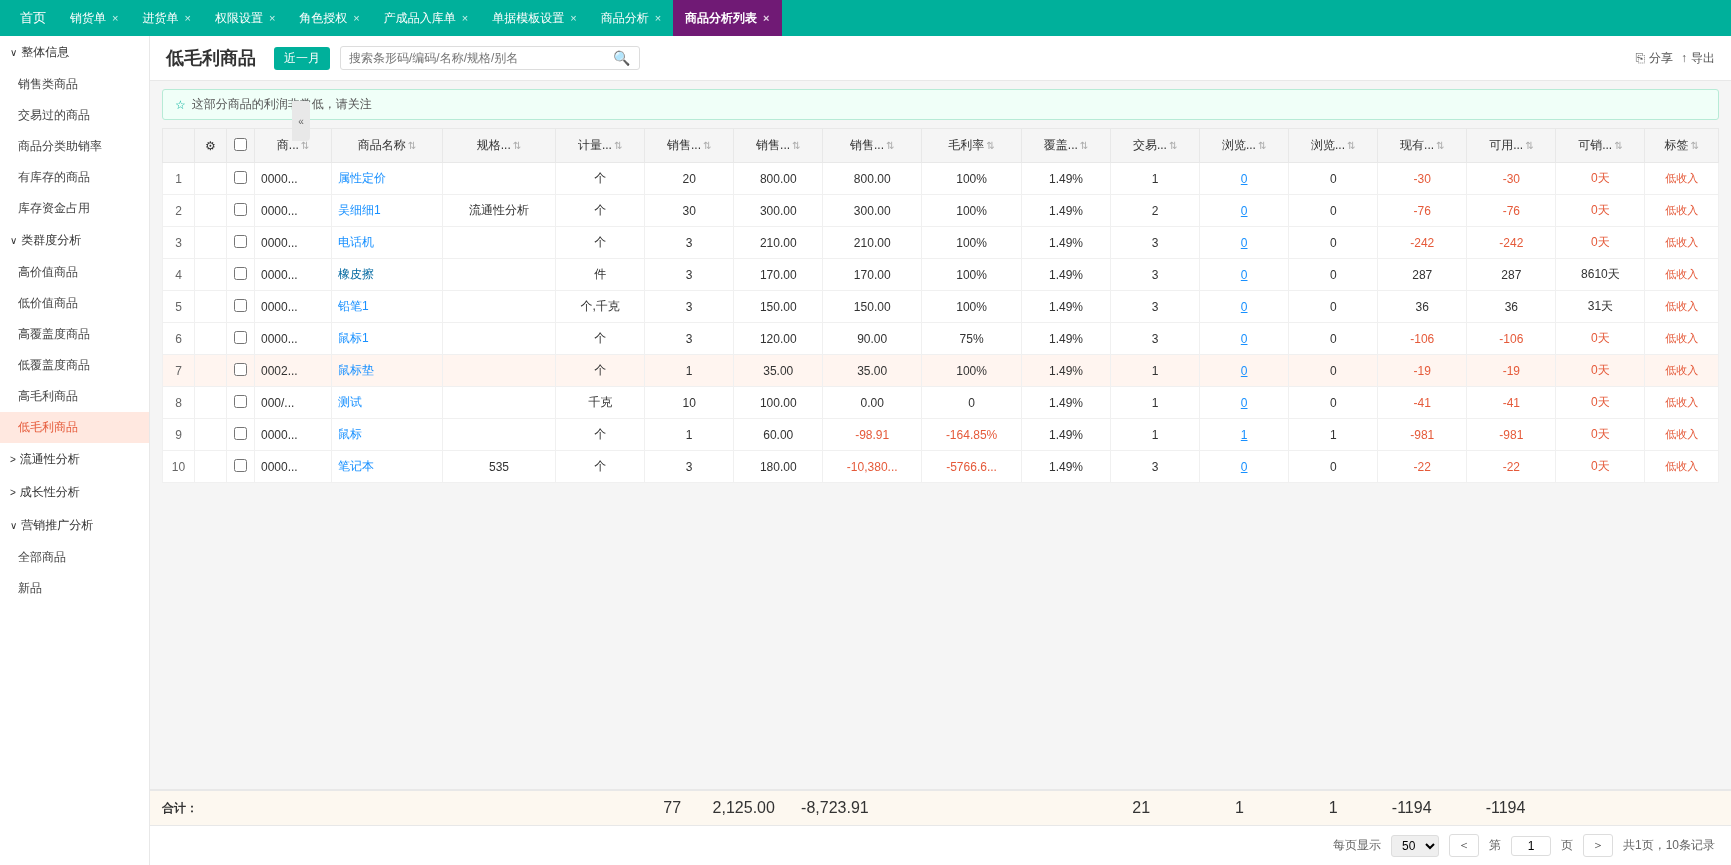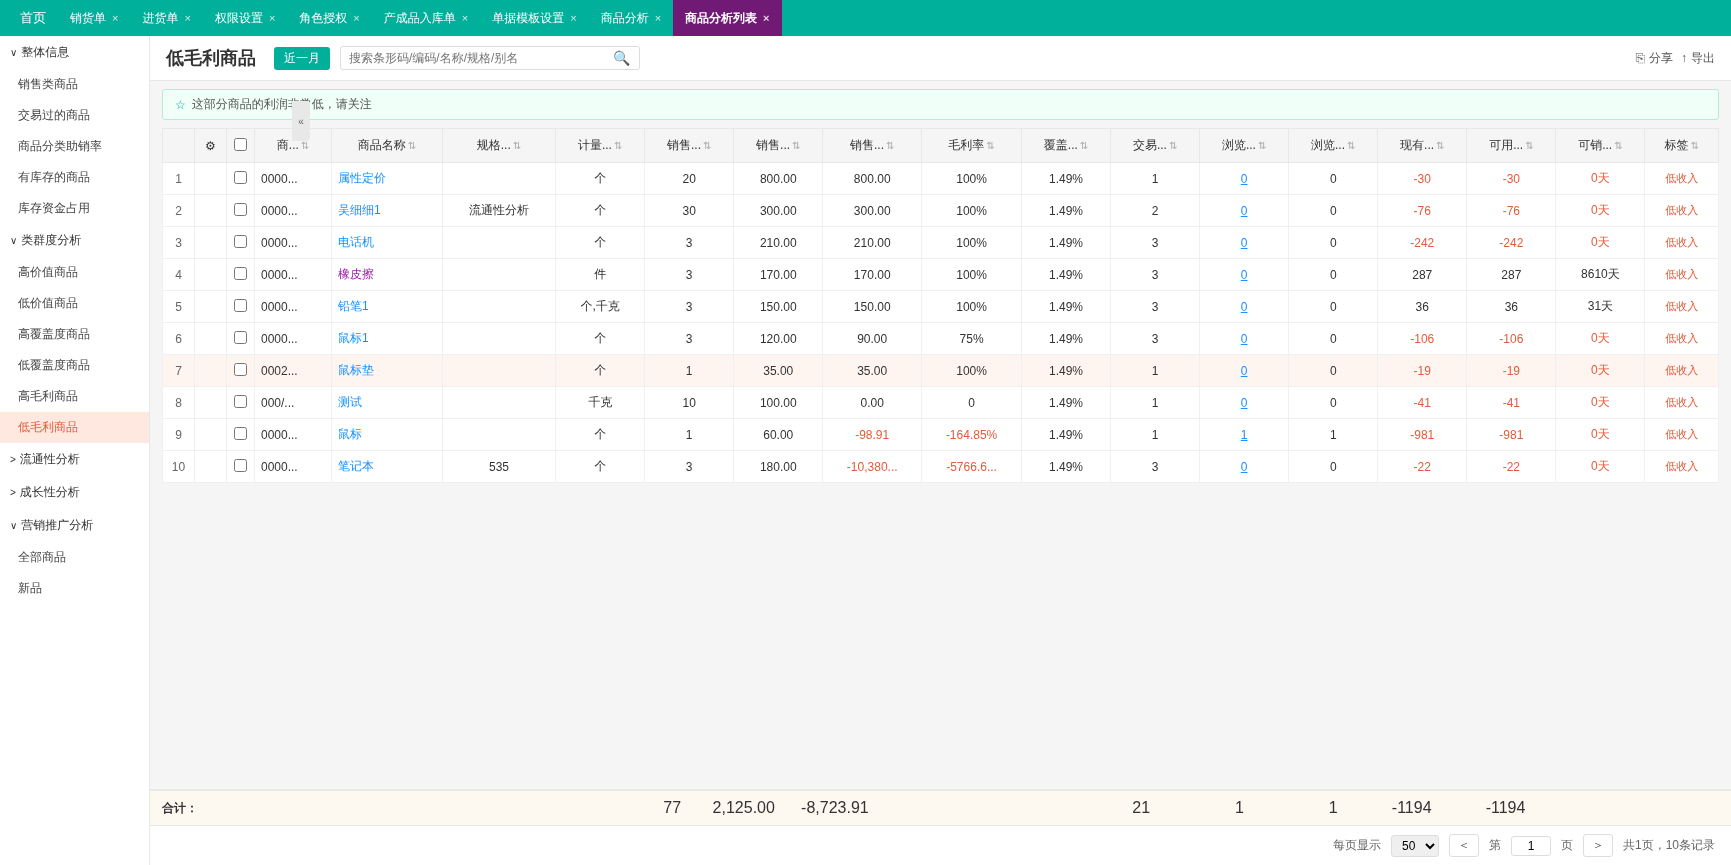--- a/index.html
+++ b/index.html
@@ -458,21 +458,21 @@
       <td class="red-text">-242</td>
       <td class="red-text">-242</td>
       <td class="red-text">0天</td>
       <td class="tag-red">低收入</td>
     </tr>
             <tr>
               <td class="row-num">4</td>
       <td></td>
       <td><input type="checkbox" style=""></td>
       <td class="text-left">0000...</td>
-      <td class="text-left" style="cursor:pointer; color:#a21caf;">橡皮擦</td>
+      <td class="text-left" style="cursor:pointer; color:#0369a1;">橡皮擦</td>
       <td></td>
       <td>件</td>
       <td>3</td>
       <td>170.00</td>
       <td class="">170.00</td>
       <td class="">100%</td>
       <td>1.49%</td>
       <td>3</td>
       <td><span class="blue-link">0</span></td>
       <td>0</td>

